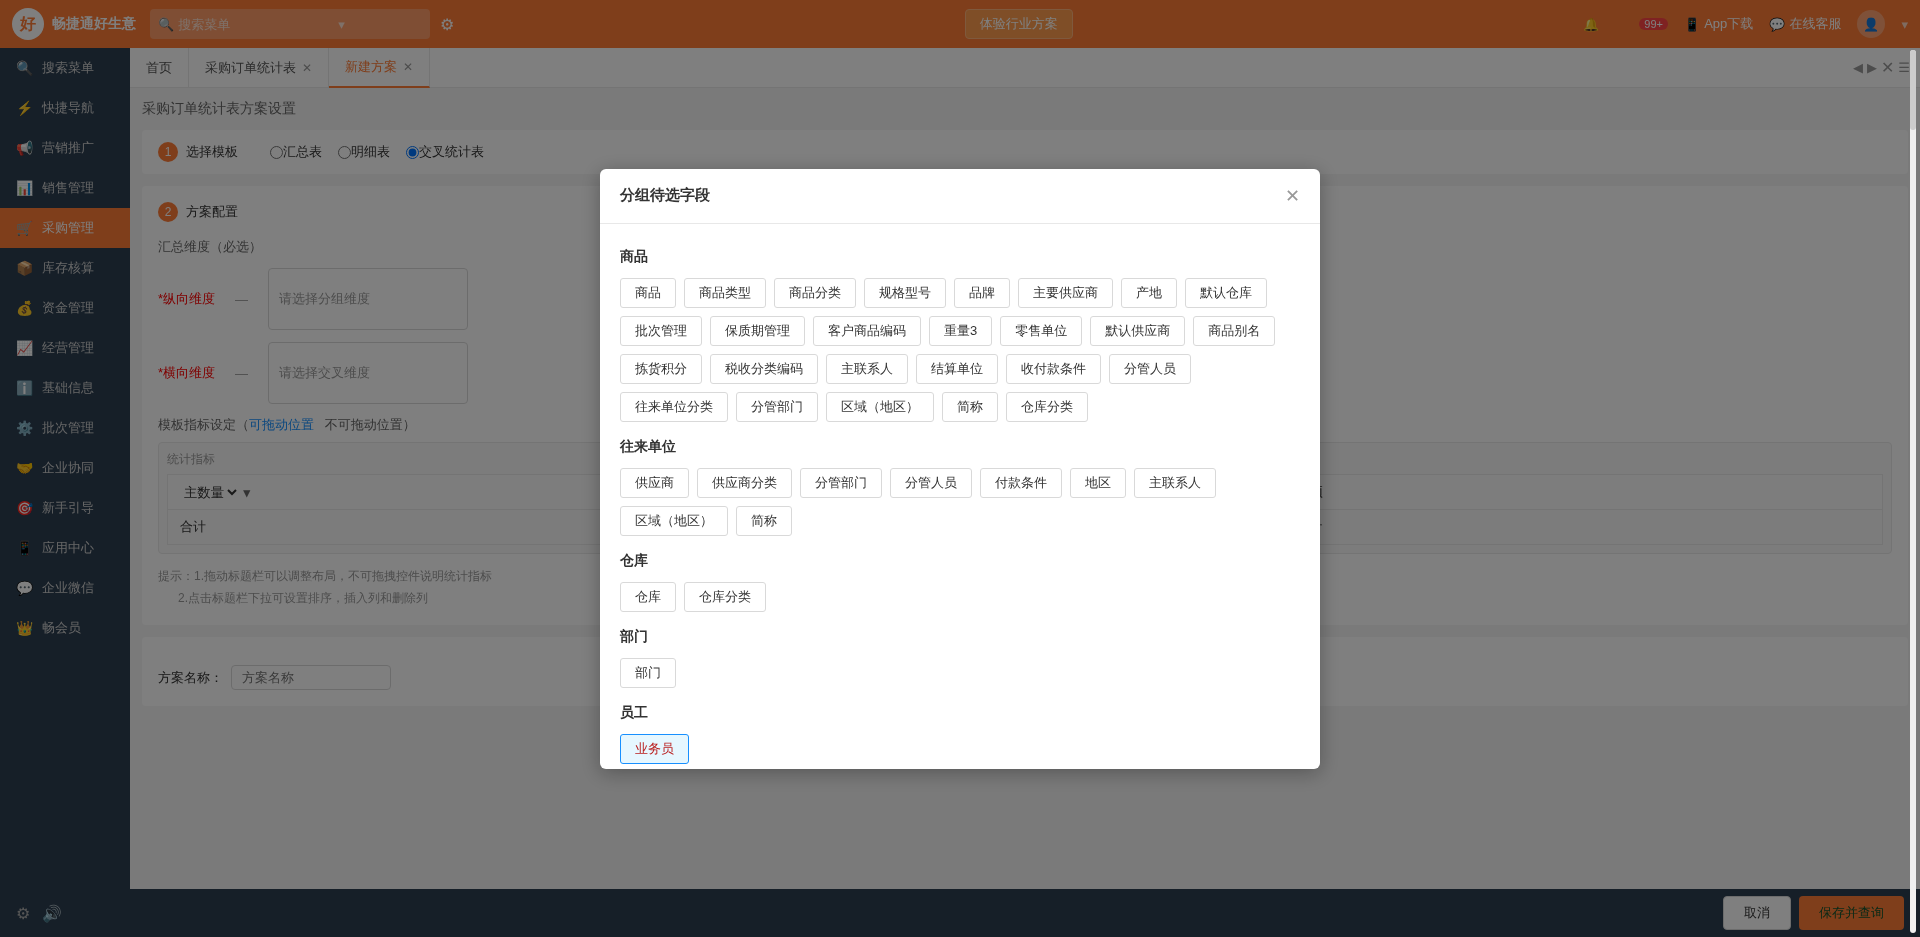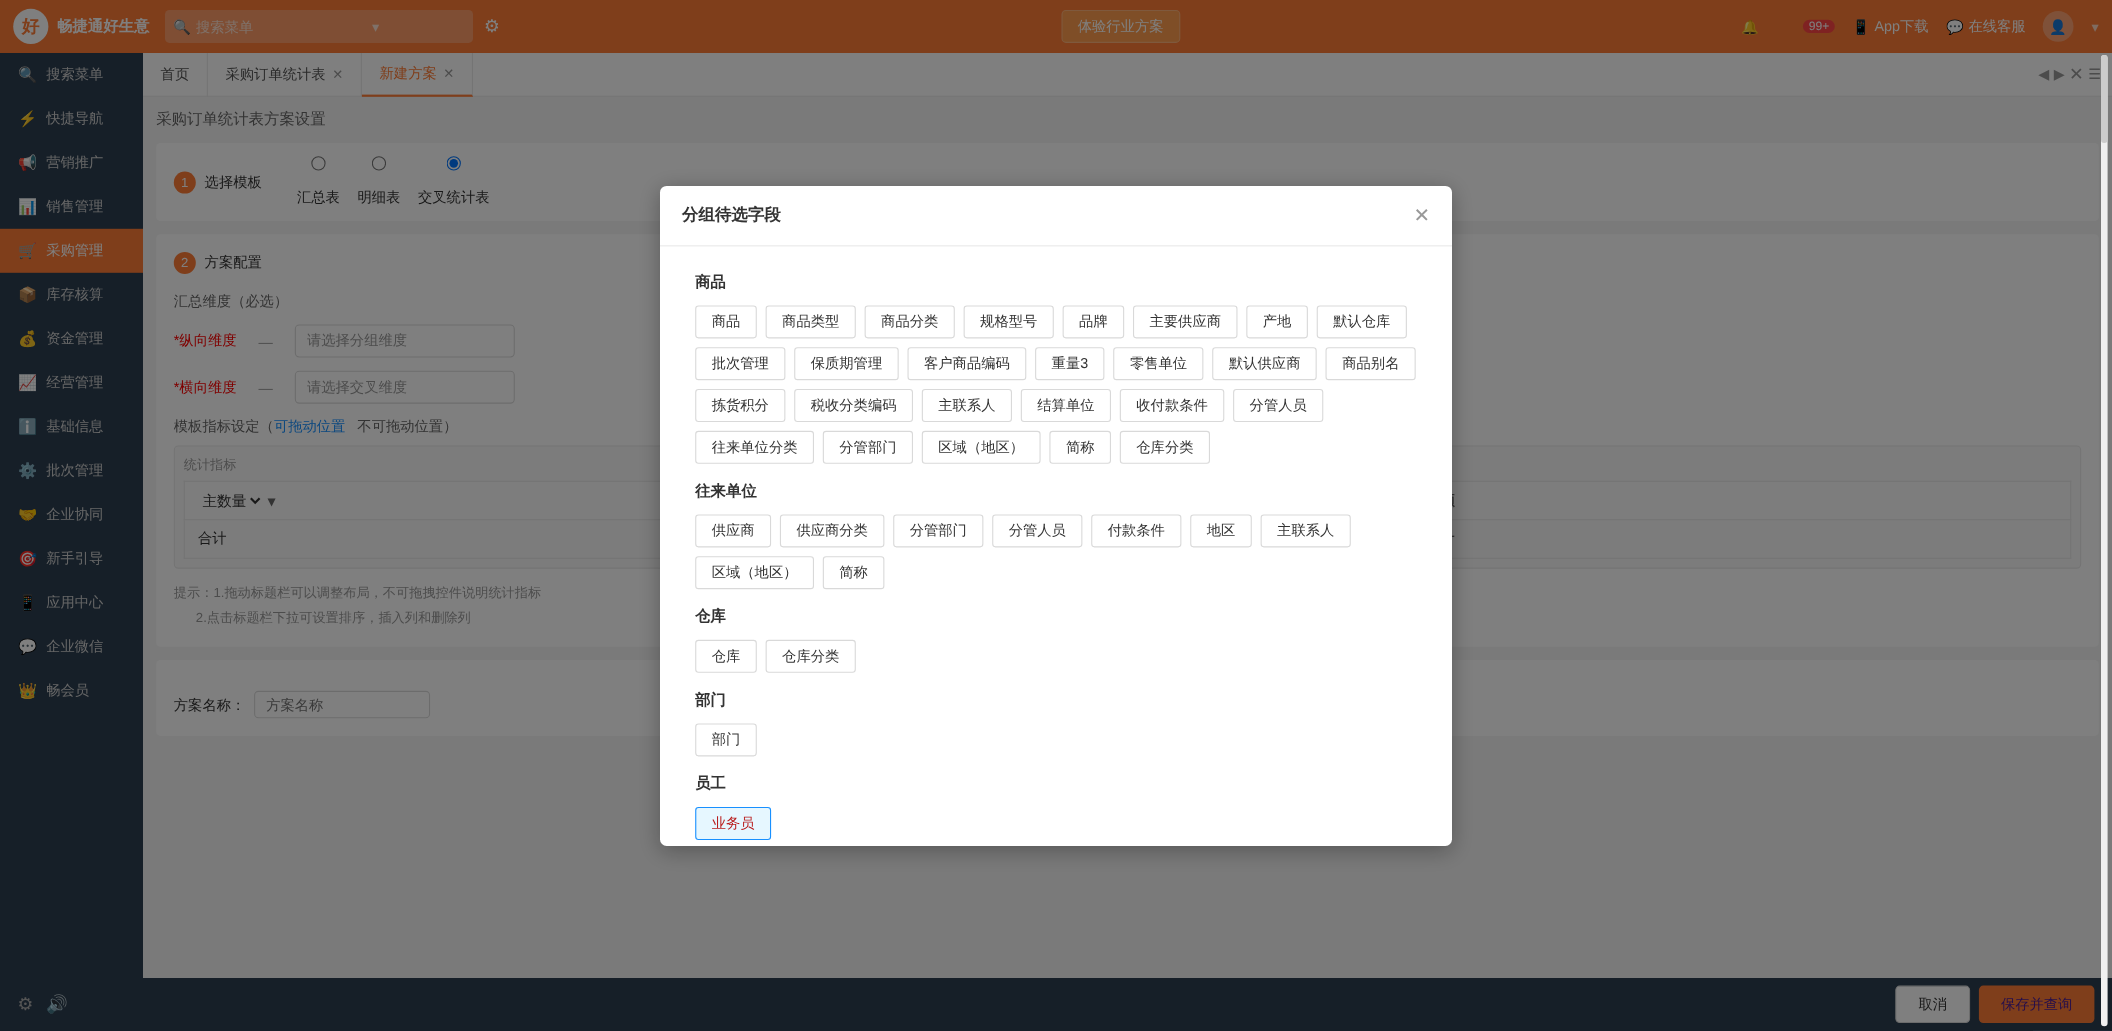--- a/index.html
+++ b/index.html
@@ -205,42 +205,41 @@
     }
     .radio-group {
       display: flex;
       align-items: center;
       gap: 16px;
       font-size: 13px;
     }
     .radio-item {
       display: flex;
       align-items: center;
-      gap: 16px;
-      cursor: pointer;
-      flex-direction: column;
+      gap: 0;
+      cursor: pointer;
     }
 
     
     .config-section {
       background: white;
       border-radius: 4px;
       padding: 16px;
       margin-bottom: 12px;
     }
     .config-row {
       display: flex;
       align-items: center;
       margin-bottom: 12px;
       gap: 12px;
     }
     .config-select {
       border: 1px solid #d9d9d9;
       border-radius: 4px;
-      padding: 5px 10px;
+      padding: 21px 10px;
       font-size: 13px;
       color: #999;
       min-width: 200px;
     }
     .arrow-icon { color: #999; margin: 0 8px; }
     .indicator-header {
       font-size: 13px;
       color: #666;
       margin-bottom: 8px;
     }
@@ -295,21 +294,21 @@
       border: 1px solid #d9d9d9;
       color: #333;
       padding: 7px 20px;
       border-radius: 4px;
       cursor: pointer;
       font-size: 13px;
     }
     .btn-save {
       background: #ff7c36;
       border: none;
-      color: #4c1d95;
+      color: #14532d;
       padding: 7px 20px;
       border-radius: 4px;
       cursor: pointer;
       font-size: 13px;
     }
 
     
     .modal-overlay {
       position: fixed;
       top: 0; left: 0; right: 0; bottom: 0;
@@ -342,21 +341,21 @@
       color: #333;
     }
     .modal-close {
       cursor: pointer;
       color: #999;
       font-size: 18px;
     }
     .modal-body {
       flex: 1;
       overflow-y: auto;
-      padding: 16px 32px;
+      padding: 16px 20px;
     }
     .field-section-title {
       font-size: 14px;
       font-weight: bold;
       color: #333;
       margin-bottom: 12px;
       margin-top: 8px;
     }
     .field-tags {
       display: flex;

